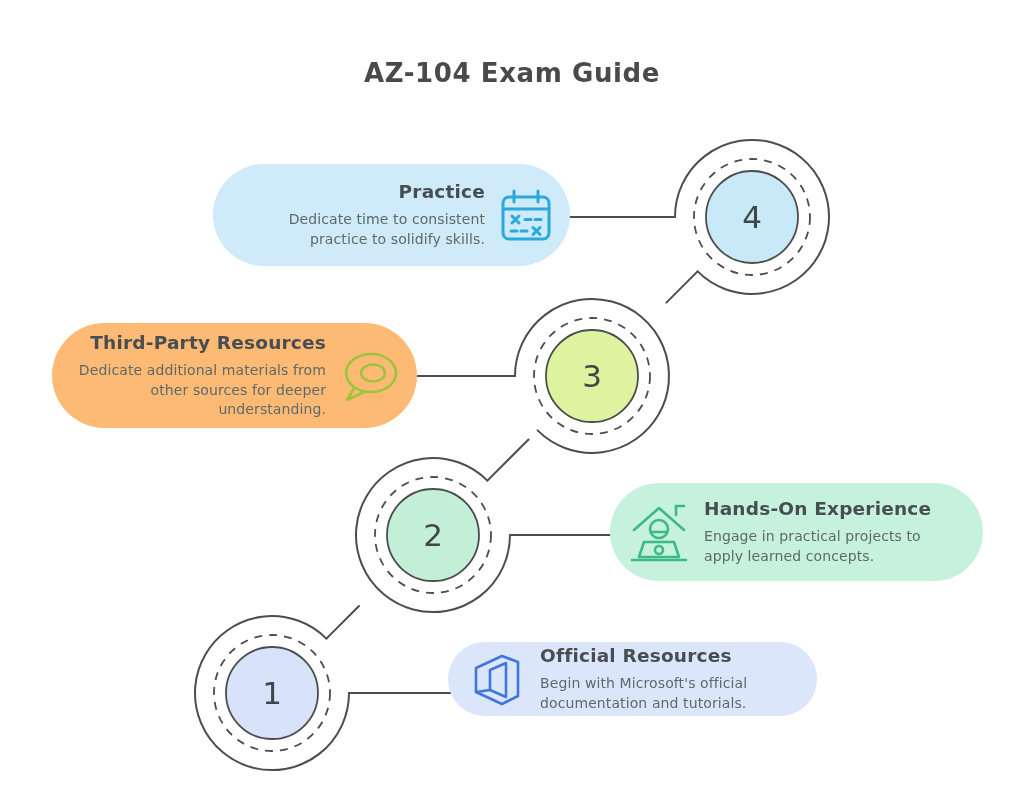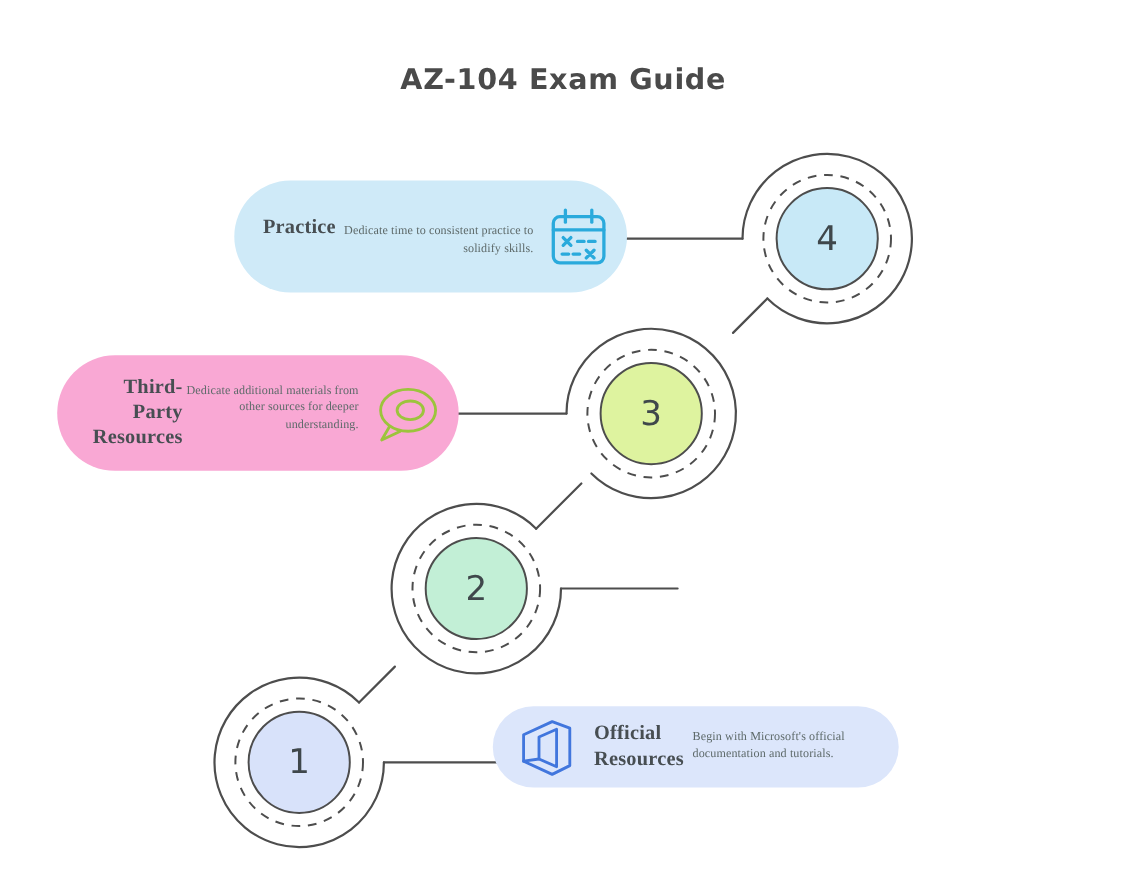--- a/index.html
+++ b/index.html
@@ -11,23 +11,23 @@
     position:absolute;left:0;top:58px;width:100%;text-align:center;
     font-size:26px;font-weight:bold;letter-spacing:0.6px;color:#4a4a4a;margin:0;
   }
   #diagram{position:absolute;left:0;top:0;width:1024px;height:808px;z-index:1;}
   .pill{
     position:absolute;z-index:2;display:flex;align-items:center;box-sizing:border-box;
     border-radius:60px;
   }
   .pill-rtl{flex-direction:row;justify-content:flex-end;text-align:right;padding:0 18px 0 26px;gap:15px;}
   .pill-ltr{flex-direction:row;justify-content:flex-start;text-align:left;padding:0 24px 0 20px;gap:16px;}
-  .pill-text{display:flex;flex-direction:row;min-width:0;font-family:Liberation Serif, serif;}
+  .pill-text{display:flex;flex-direction:column;min-width:0;}
   .pill-title{font-size:18.5px;font-weight:bold;letter-spacing:0.2px;line-height:1.25;}
-  .pill-desc{font-size:11px;line-height:1.4;margin-top:7px;letter-spacing:0.1px;}
+  .pill-desc{font-size:14px;line-height:1.4;margin-top:7px;letter-spacing:0.1px;}
   .pill-icon{flex-shrink:0;}
   .step-number{
     position:absolute;z-index:3;transform:translate(-50%,-50%);
     font-size:31px;color:#3f474b;font-weight:500;
   }
   #pill-practice{left:213px;top:164px;width:357px;height:102px;}
   #pill-third{left:52px;top:323px;width:365px;height:105px;}
   #pill-hands{left:610px;top:483px;width:373px;height:98px;}
   #pill-official{left:448px;top:642px;width:369px;height:74px;}
 </style>
@@ -75,32 +75,47 @@
       <line x1="3" y1="22" x2="49" y2="22"></line>
       <line x1="14" y1="4" x2="14" y2="15"></line>
       <line x1="38" y1="4" x2="38" y2="15"></line>
       <path d="M12 29 L19 36 M19 29 L12 36"></path>
       <path d="M25 32.5 h6 M35 32.5 h6"></path>
       <path d="M11 44 h6 M21 44 h6"></path>
       <path d="M33 40.5 L40 47.5 M40 40.5 L33 47.5"></path>
     </svg>
   </div>
 
-  <div class="pill pill-rtl" id="pill-third" style="background: #f9a8d4;">
+  <div class="pill pill-rtl" id="pill-third" style="background: #fdba74;">
     <div class="pill-text">
       <div class="pill-title" style="color: rgb(71, 78, 82);">Third-Party Resources</div>
       <div class="pill-desc" style="color: rgb(94, 106, 106);">Dedicate additional materials from other sources for deeper understanding.</div>
     </div>
     <svg class="pill-icon" width="58" height="54" viewBox="0 0 58 54" fill="none" stroke="currentColor" stroke-width="2.6" stroke-linecap="round" stroke-linejoin="round" style="color: rgb(156, 196, 60);">
       <ellipse cx="30" cy="24" rx="25" ry="19"></ellipse>
       <path d="M13 39 L6 51 L23 43"></path>
       <ellipse cx="32" cy="24" rx="12" ry="8.5"></ellipse>
     </svg>
   </div>
 
+  <div class="pill pill-ltr" id="pill-hands" style="background: rgb(198, 241, 220);">
+    <svg class="pill-icon" width="58" height="64" viewBox="0 0 58 64" fill="none" stroke="currentColor" stroke-width="2.6" stroke-linecap="round" stroke-linejoin="round" style="color: rgb(60, 186, 129);">
+      <path d="M4 30 L29 8 L54 30"></path>
+      <path d="M46 15 V6 H54"></path>
+      <circle cx="29" cy="29" r="9"></circle>
+      <path d="M21 32 H37"></path>
+      <path d="M14 42 H44 L49 57 H9 Z"></path>
+      <circle cx="29" cy="50" r="4"></circle>
+      <path d="M2 60 H56"></path>
+    </svg>
+    <div class="pill-text">
+      <div class="pill-title" style="color: rgb(71, 78, 82);">Hands-On Experience</div>
+      <div class="pill-desc" style="color: rgb(94, 106, 106);">Engage in practical projects to apply learned concepts.</div>
+    </div>
+  </div>
 
   <div class="pill pill-ltr" id="pill-official" style="background: rgb(220, 230, 251);">
     <svg class="pill-icon" width="56" height="62" viewBox="0 0 56 62" fill="none" stroke="currentColor" stroke-width="2.6" stroke-linecap="round" stroke-linejoin="round" style="color: rgb(65, 118, 221);">
       <path d="M8 20 L34 8 L50 14 V48 L34 56 L8 44 Z"></path>
       <path d="M22 22 L38 15 V49 L22 42 Z"></path>
       <path d="M8 44 L22 42"></path>
     </svg>
     <div class="pill-text">
       <div class="pill-title" style="color: rgb(71, 78, 82);">Official Resources</div>
       <div class="pill-desc" style="color: rgb(94, 106, 106);">Begin with Microsoft's official documentation and tutorials.</div>

